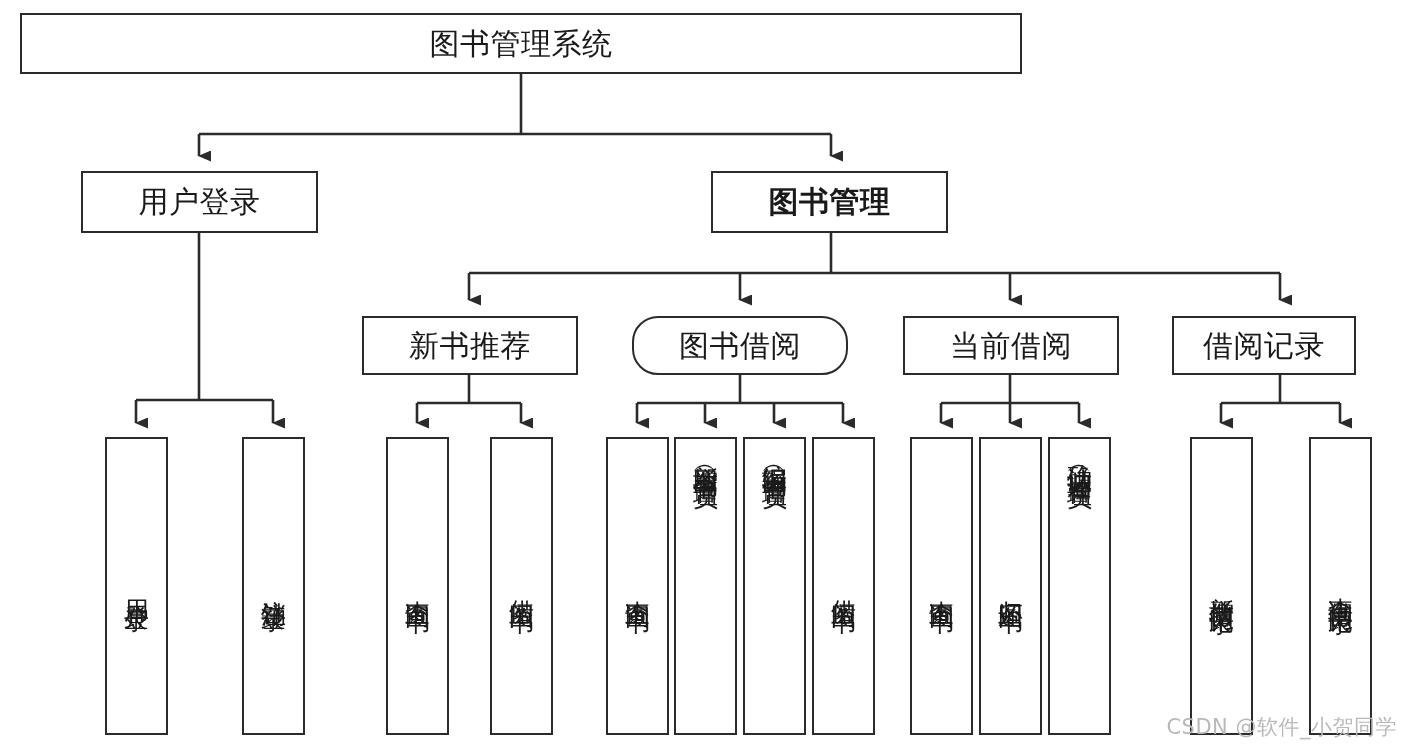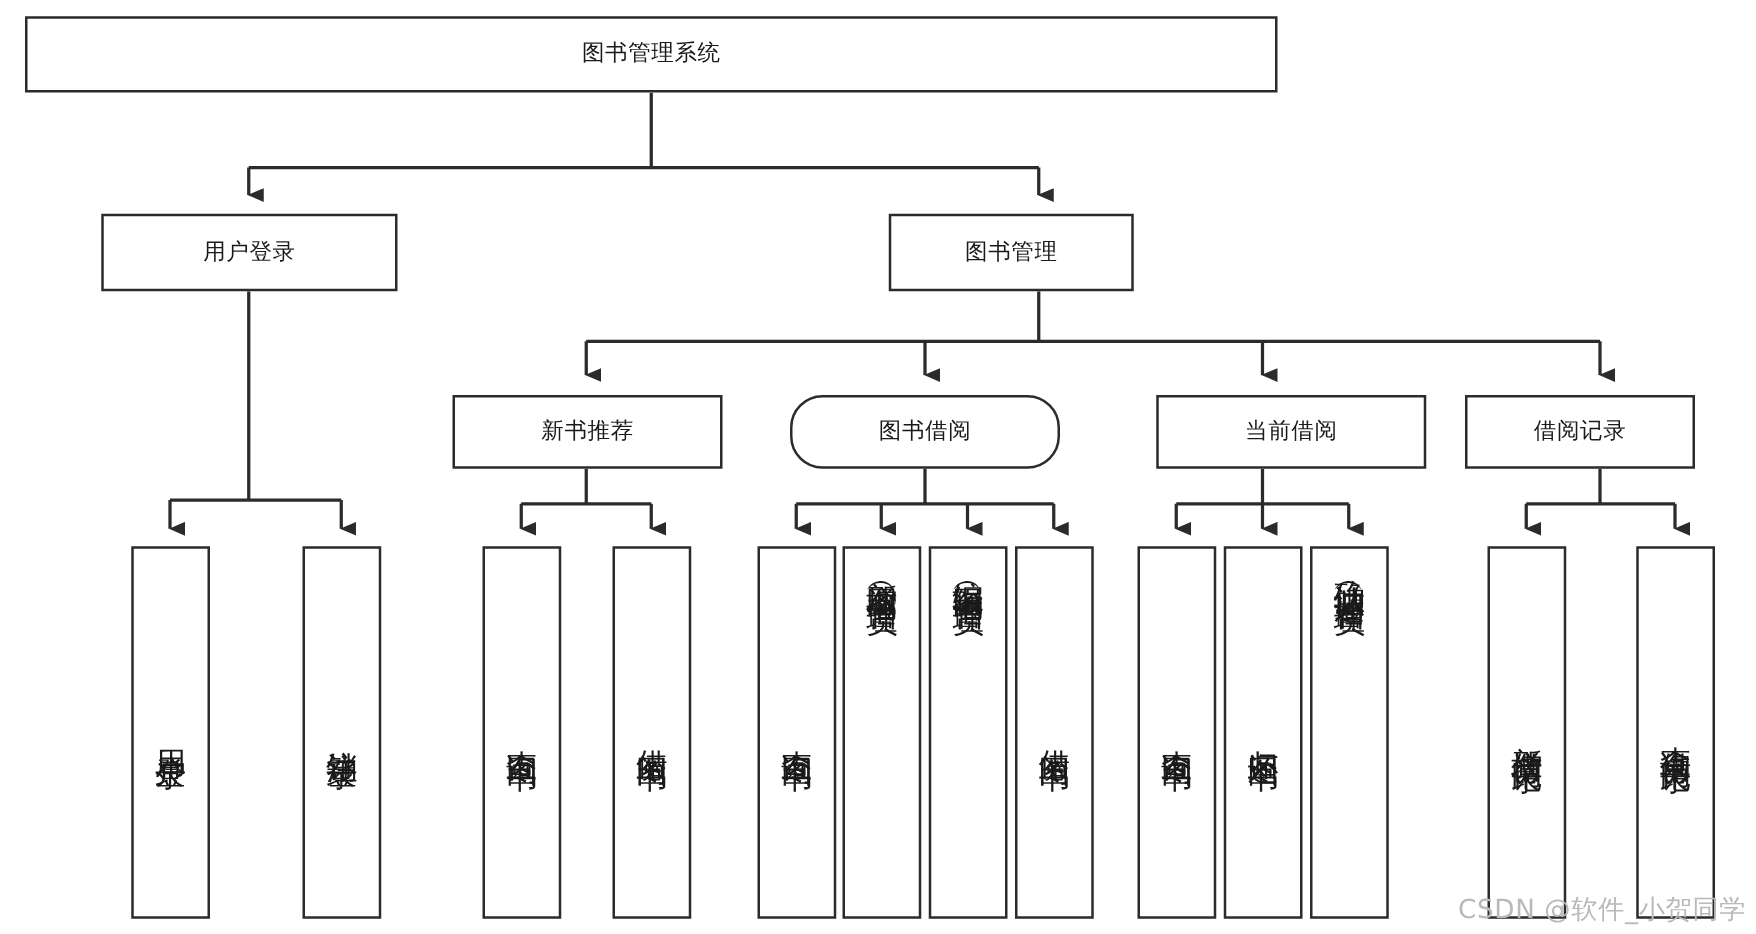--- a/index.html
+++ b/index.html
@@ -34,21 +34,21 @@
     justify-content: center;
     color: #1a1a1a;
     z-index: 2;
   }
   .node .label {
     display: block;
     line-height: 1.12;
     letter-spacing: 0.5px;
   }
   .node.horiz .label {
-    font-size: 18px;
+    font-size: 30px;
     white-space: nowrap;
   }
   .node.vert {
     align-items: flex-start;
     justify-content: center;
     padding-top: 6px;
   }
   .node.vert .label {
     writing-mode: vertical-rl;
     text-orientation: upright;
@@ -127,31 +127,31 @@
     </g>
   </svg>
 
   <div class="node horiz" style="left:20px; top:13px; width:1002px; height:61px;">
     <span class="label">图书管理系统</span>
   </div>
 
   <div class="node horiz" style="left:81px; top:171px; width:237px; height:62px;">
     <span class="label">用户登录</span>
   </div>
-  <div class="node horiz" style="left:711px; top:171px; width:196px; height:62px;">
+  <div class="node horiz" style="left:711px; top:171px; width:237px; height:62px;font-weight:bold;">
     <span class="label">图书管理</span>
   </div>
 
   <div class="node horiz" style="left:362px; top:316px; width:216px; height:59px;">
     <span class="label">新书推荐</span>
   </div>
   <div class="node horiz" style="left:632px; top:316px; width:216px; height:59px;border-radius:26px;">
     <span class="label">图书借阅</span>
   </div>
-  <div class="node horiz" style="left:903px; top:316px; width:216px; height:59px;margin-left:22px;">
+  <div class="node horiz" style="left:903px; top:316px; width:216px; height:59px;">
     <span class="label">当前借阅</span>
   </div>
   <div class="node horiz" style="left:1172px; top:316px; width:184px; height:59px;">
     <span class="label">借阅记录</span>
   </div>
 
   <div class="node vert centered" style="left:105px; top:437px; width:63px; height:298px;">
     <span class="label">用户登录</span>
   </div>
   <div class="node vert centered" style="left:242px; top:437px; width:63px; height:298px;">

